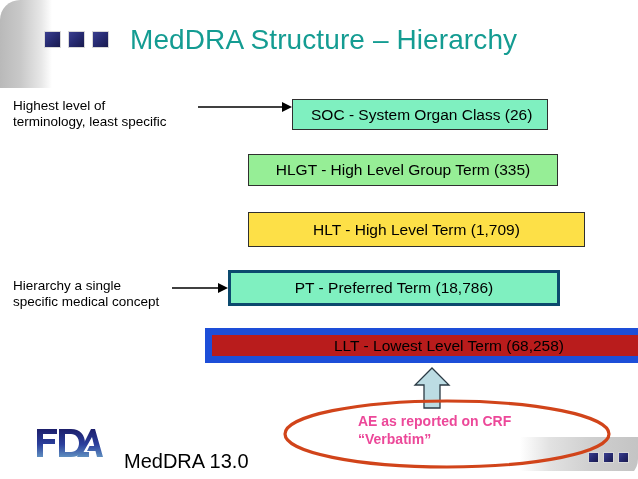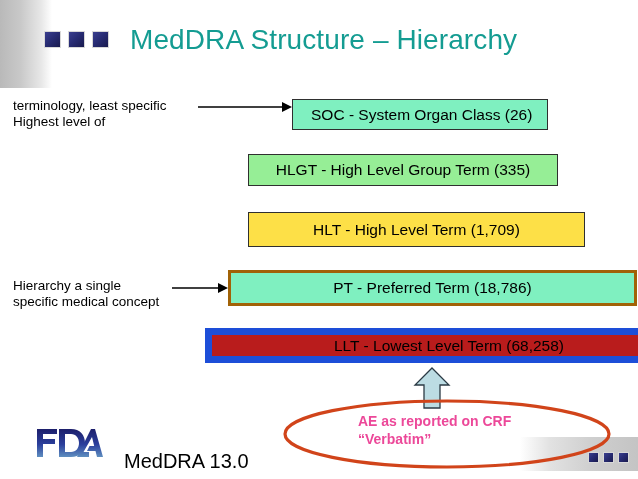--- a/index.html
+++ b/index.html
@@ -9,20 +9,21 @@
   }
   body {
     font-family: "Liberation Sans", sans-serif;
   }
   #slide {
     position: relative;
     width: 638px;
     height: 479px;
     background: #ffffff;
     overflow: hidden;
+    border-radius: 20px;
   }
 
   
   .corner-band-tl {
     position: absolute;
     left: 0;
     top: 0;
     width: 52px;
     height: 88px;
     background: linear-gradient(to right, #b9b9b9 0%, #c9c9c9 40%, #e8e8e8 80%, #ffffff 100%);
@@ -108,24 +109,24 @@
     left: 248px;
     top: 212px;
     width: 337px;
     height: 35px;
     background: #fde047;
     border: 1px solid #2f2f2f;
   }
   #box-pt {
     left: 228px;
     top: 270px;
-    width: 409px;
+    width: 332px;
     height: 36px;
     background: #7ff0c0;
-    border: 3px solid #a16207;
+    border: 3px solid #0c4a6e;
     text-align: center;
   }
   #box-llt {
     left: 205px;
     top: 328px;
     width: 488px;
     height: 35px;
     background: #b91c1c;
     border: 7px solid #1d4ed8;
   }
@@ -200,22 +201,22 @@
 
   <div class="squares" id="squares-bottom">
     <span class="sq"></span>
     <span class="sq"></span>
     <span class="sq"></span>
   </div>
 
   <div id="page-title">MedDRA Structure – Hierarchy</div>
 
   <div class="annotation" id="note-top">
+    <div>Highest level of</div>
     <div>terminology, least specific</div>
-    <div>Highest level of</div>
   </div>
 
   <svg class="arrow-svg" id="arrow-top" width="96" height="14" viewBox="0 0 96 14">
     <line x1="0" y1="7" x2="84" y2="7" stroke="#000000" stroke-width="1.6"></line>
     <polygon points="84,2 94,7 84,12" fill="#000000"></polygon>
   </svg>
 
   <div class="annotation" id="note-pt">
     <div>Hierarchy a single</div>
     <div>specific medical concept</div>

